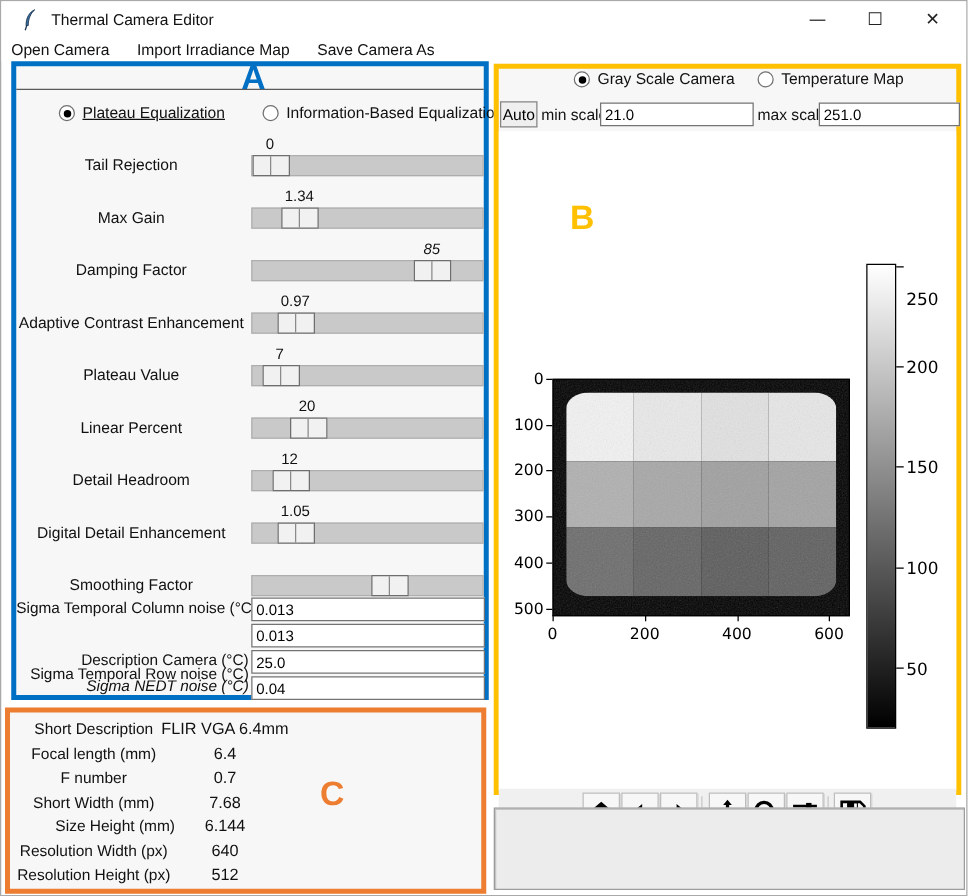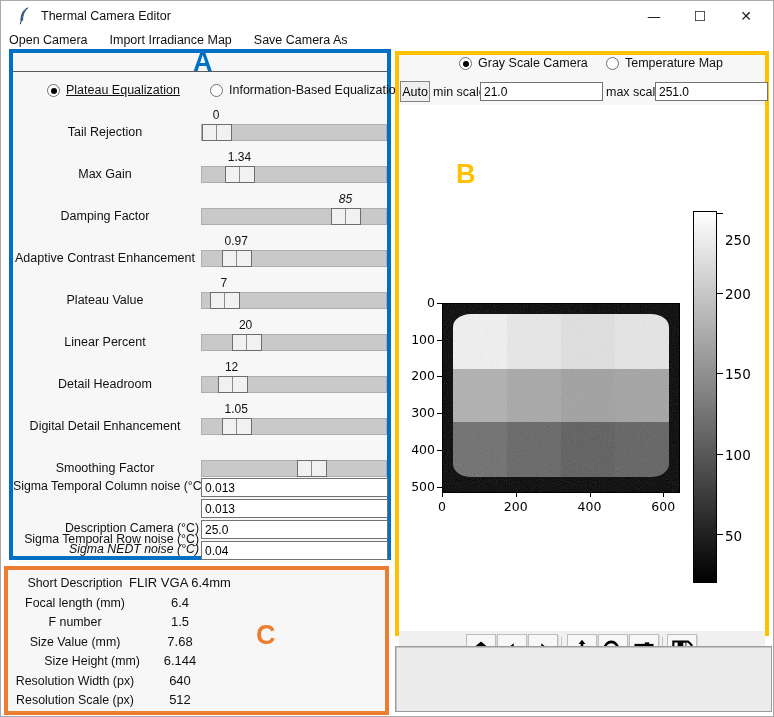--- a/index.html
+++ b/index.html
@@ -281,27 +281,27 @@
   </div>
 
   <div class="boxC">
     <div class="ann-letter" style="left:248px;top:52px;color:#ED7D31;">C</div>
     <div id="ctable">
         <div class="crow-label" style="top:4px;">Short Description</div>
         <div class="crow-value" style="top:4px;">FLIR VGA 6.4mm</div>
         <div class="crow-label" style="top:23.5px;">Focal length (mm)</div>
         <div class="crow-value" style="top:23.5px;">6.4</div>
         <div class="crow-label" style="top:43px;">F number</div>
-        <div class="crow-value" style="top:43px;">1.5</div>
-        <div class="crow-label" style="top:62.5px;">Size Value (mm)</div>
+        <div class="crow-value" style="top:43px;">0.7</div>
+        <div class="crow-label" style="top:62.5px;">Short Width (mm)</div>
         <div class="crow-value" style="top:62.5px;">7.68</div>
         <div class="crow-label" style="top:82px;text-align:right;">Size Height (mm)</div>
         <div class="crow-value" style="top:82px;">6.144</div>
         <div class="crow-label" style="top:101.5px;">Resolution Width (px)</div>
         <div class="crow-value" style="top:101.5px;">640</div>
-        <div class="crow-label" style="top:121px;">Resolution Scale (px)</div>
+        <div class="crow-label" style="top:121px;">Resolution Height (px)</div>
         <div class="crow-value" style="top:121px;">512</div>
       </div>
   </div>
 
   <div class="status-panel"></div>
 
 </div>
 
 </body></html>

